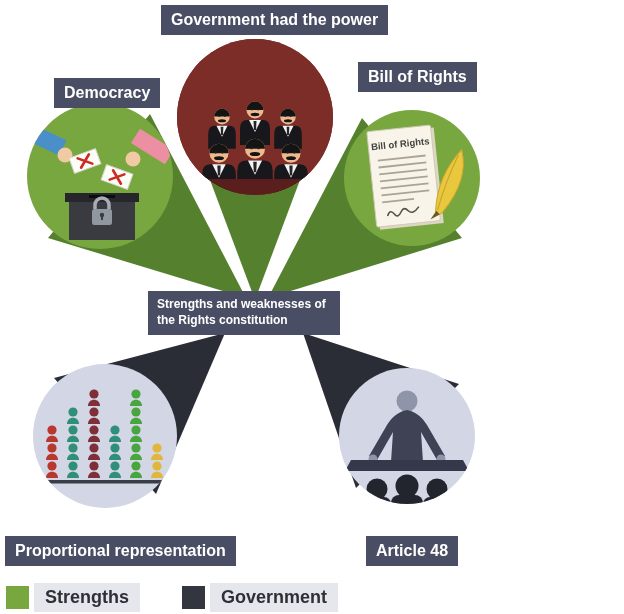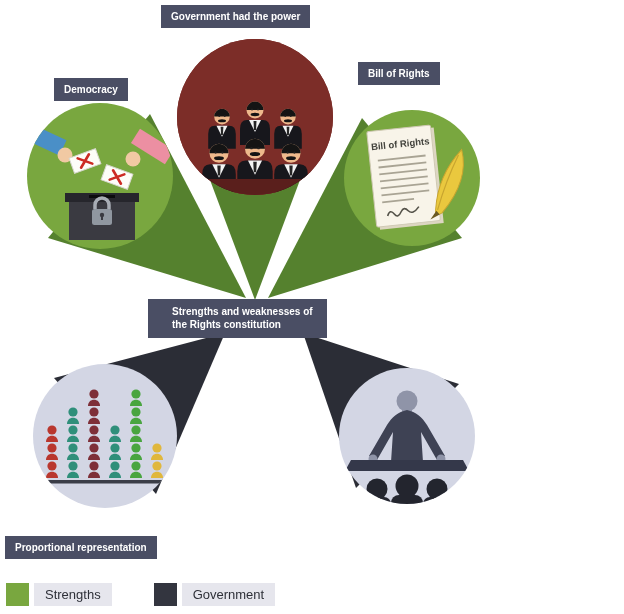--- a/index.html
+++ b/index.html
@@ -6,36 +6,36 @@
   #canvas{position:relative;width:624px;height:614px;background:#fff;overflow:hidden;
           font-family:"Liberation Sans",sans-serif;}
   #beams{position:absolute;left:0;top:0;z-index:1;}
   .circle{position:absolute;border-radius:50%;overflow:hidden;z-index:2;}
   .circle svg{display:block;}
   #circle-democracy{left:27px;top:103px;width:146px;height:146px;background:#79a73f;}
   #circle-government{left:177px;top:39px;width:156px;height:156px;background:#7c2d28;}
   #circle-bill{left:344px;top:110px;width:136px;height:136px;background:#79a73f;}
   #circle-prop{left:33px;top:364px;width:144px;height:144px;background:#d3d6e4;}
   #circle-article{left:339px;top:368px;width:136px;height:136px;background:#d3d6e4;}
-  .label{position:absolute;background:#4a4e64;color:#fff;font-size:10px;font-weight:bold;
+  .label{position:absolute;background:#4a4e64;color:#fff;font-size:16px;font-weight:bold;
          padding:6px 10px;white-space:nowrap;z-index:4;}
   #label-government{left:161px;top:5px;}
   #label-democracy{left:54px;top:62px;margin-top:16px;}
   #label-bill{left:358px;top:62px;}
   #label-prop{left:5px;top:536px;}
   #label-article{left:366px;top:536px;}
-  #center-box{position:absolute;left:148px;top:299px;z-index:3;background:#4a4e64;color:#fff;
-              font-size:10px;font-weight:bold;line-height:1.3;padding:6px 14px 7px 24px;
+  #center-box{position:absolute;left:148px;top:291px;z-index:3;background:#4a4e64;color:#fff;
+              font-size:12px;font-weight:bold;line-height:1.3;padding:6px 14px 7px 9px;
               display:inline-block;}
   #center-box span{display:block;white-space:nowrap;}
   #legend{position:absolute;left:6px;top:583px;display:flex;align-items:center;z-index:4;}
   .swatch{width:23px;height:23px;margin-right:5px;flex:0 0 auto;}
   .swatch-strengths{background:#79a73f;}
   .swatch-weaknesses{background:#33353f;margin-left:42px;}
-  .legend-label{background:#e6e6ed;color:#2e3038;font-weight:normal;font-size:13px;
+  .legend-label{background:#e6e6ed;color:#2e3038;font-weight:bold;font-size:18px;
                 padding:4px 11px;white-space:nowrap;}
   svg text{font-family:"Liberation Sans",sans-serif;}
 </style>
 </head>
 <body>
 
 <div id="canvas">
 
   <svg id="beams" width="624" height="614" viewBox="0 0 624 614">
     <polygon points="150,114 48,238 246,298" fill="#55812e"></polygon>
@@ -247,20 +247,21 @@
         <circle cx="98" cy="121" r="10.5"></circle>
         <rect x="84" y="129" width="28" height="20" rx="7"></rect>
       </g>
     </svg>
   </div>
 
   <div class="label" id="label-government">Government had the power</div>
   <div class="label" id="label-democracy">Democracy</div>
   <div class="label" id="label-bill">Bill of Rights</div>
   <div class="label" id="label-prop">Proportional representation</div>
+  <div class="label" id="label-article">Article 48</div>
 
   <div id="center-box">
     <span>Strengths and weaknesses of</span>
     <span>the Rights constitution</span>
   </div>
 
   <div id="legend">
     <span class="swatch swatch-strengths"></span>
     <span class="legend-label">Strengths</span>
     <span class="swatch swatch-weaknesses"></span>

